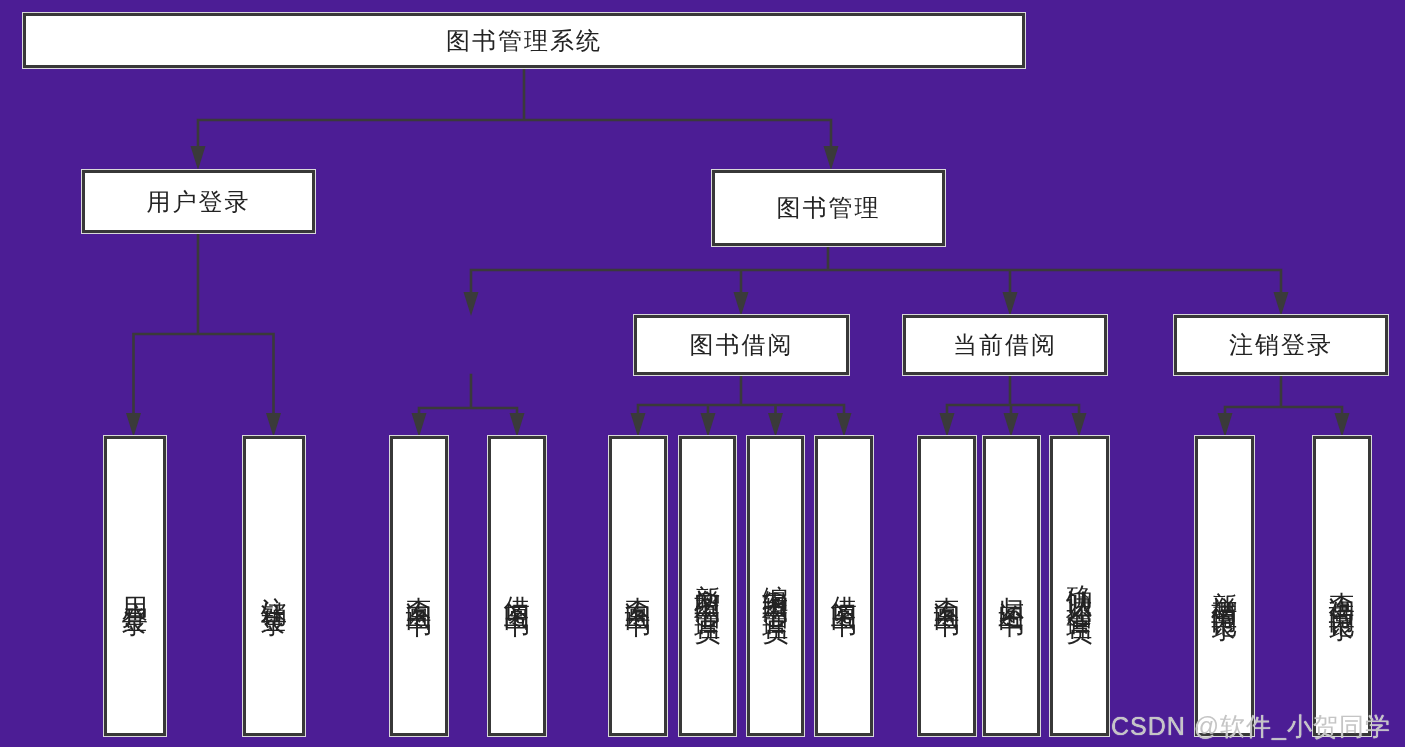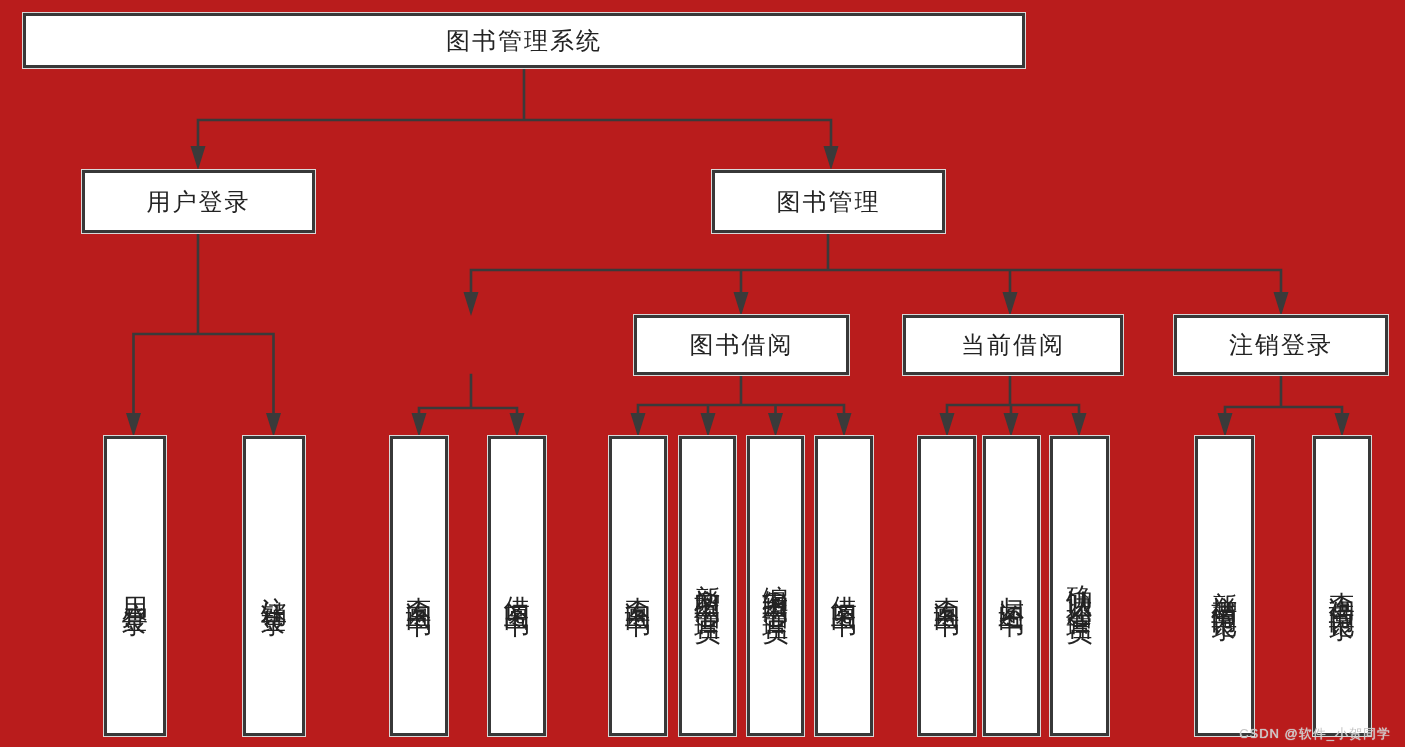--- a/index.html
+++ b/index.html
@@ -1,37 +1,37 @@
 <!DOCTYPE html>
 <html style="--line: #3a3a3a; --box_border: #383838; --text: #232323; --watermark: #c5c5c5;"><head>
 <meta charset="utf-8">
 <style>
   html,body { margin:0; padding:0; background:#ffffff; }
   .canvas {
-    position:relative; width:1405px; height:747px; background:#b91c1c;
+    position:relative; width:1405px; height:747px; background:#4c1d95;
     font-family:"Liberation Sans","DejaVu Sans",sans-serif; overflow:hidden;
   }
   .box {
     position:absolute; box-sizing:border-box; background:#ffffff;
     border:3px solid var(--box_border,#383838);
     box-shadow:0 0 0 1px #d9d9d9;
     display:flex; align-items:center; justify-content:center;
     color:var(--text,#232323);
   }
   .h { font-size:24px; letter-spacing:2px; white-space:nowrap; }
   .v {
     writing-mode:vertical-rl; text-orientation:mixed;
     font-size:26px; letter-spacing:5px; line-height:1.1;
   }
   .connectors { position:absolute; left:0; top:0; width:1405px; height:747px; }
   .connectors path { stroke:var(--line,#3a3a3a); stroke-width:2.6; fill:none; stroke-linecap:square; }
   .connectors polygon { fill:var(--line,#3a3a3a); stroke:none; }
   .watermark {
     position:absolute; right:14px; bottom:4px;
-    font-size:13px; letter-spacing:1px; color:var(--watermark,#c5c5c5);
+    font-size:25px; letter-spacing:1px; color:var(--watermark,#c5c5c5);
     text-shadow:0 0 1px #ffffff; white-space:nowrap;
   }
 </style>
 </head>
 <body>
 
 <div class="canvas">
 
   <svg class="connectors" viewBox="0 0 1405 747" xmlns="http://www.w3.org/2000/svg">
     <g>
@@ -62,24 +62,24 @@
       <polygon points="1003.5,413 1018.5,413 1011,437"></polygon>
       <polygon points="1071.5,413 1086.5,413 1079,437"></polygon>
       <polygon points="1217.5,413 1232.5,413 1225,437"></polygon>
       <polygon points="1334.5,413 1349.5,413 1342,437"></polygon>
     </g>
   </svg>
 
   <div class="box h" style="left:23px;top:13px;width:1002px;height:55px;">图书管理系统</div>
 
   <div class="box h" style="left:82px;top:170px;width:233px;height:63px;">用户登录</div>
-  <div class="box h" style="left:712px;top:170px;width:233px;height:63px;">图书管理</div>
+  <div class="box h" style="left:712px;top:170px;width:233px;height:76px;">图书管理</div>
 
   <div class="box h" style="left:634px;top:315px;width:215px;height:60px;">图书借阅</div>
-  <div class="box h" style="left:903px;top:315px;width:220px;height:60px;">当前借阅</div>
+  <div class="box h" style="left:903px;top:315px;width:204px;height:60px;">当前借阅</div>
   <div class="box h" style="left:1174px;top:315px;width:214px;height:60px;">注销登录</div>
 
   <div class="box v" style="left:104px;top:436px;width:62px;height:300px;">用户登录</div>
   <div class="box v" style="left:243px;top:436px;width:62px;height:300px;">注销登录</div>
 
   <div class="box v" style="left:390px;top:436px;width:58px;height:300px;">查询图书</div>
   <div class="box v" style="left:488px;top:436px;width:58px;height:300px;">借阅图书</div>
 
   <div class="box v" style="left:609px;top:436px;width:58px;height:300px;">查询图书</div>
   <div class="box v" style="left:679px;top:436px;width:57px;height:300px;">新增图书（管理员）</div>

